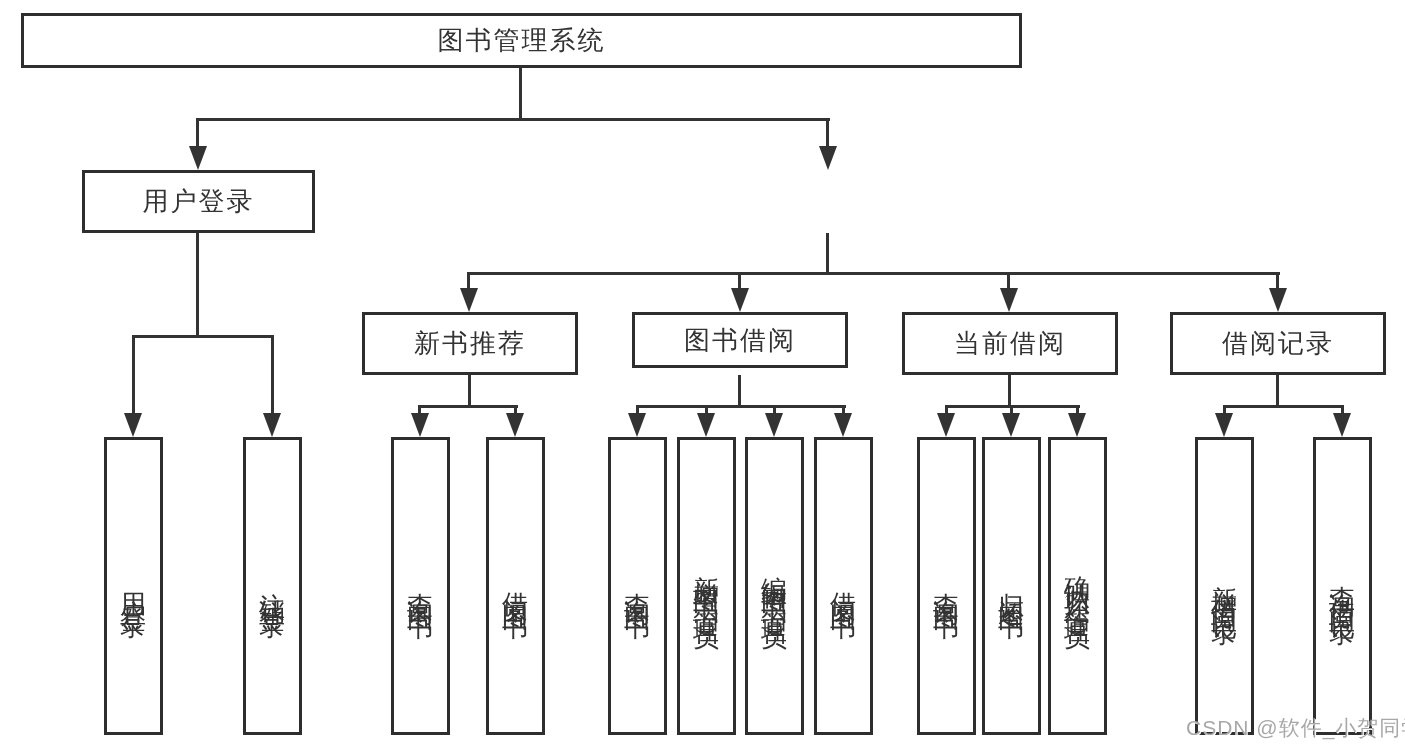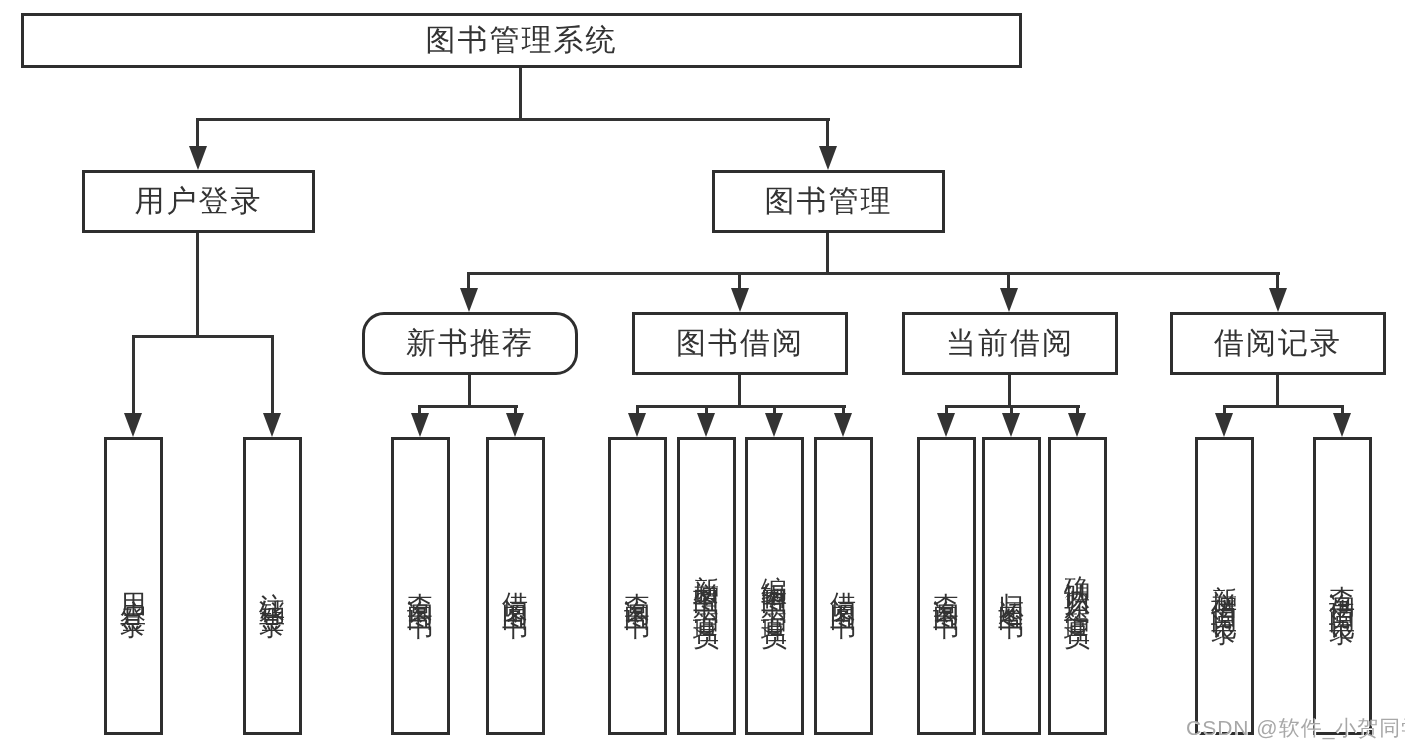--- a/index.html
+++ b/index.html
@@ -6,21 +6,21 @@
   html,body{margin:0;padding:0;background:#fff;}
   #canvas{
     position:relative;width:1405px;height:747px;background:#ffffff;
     font-family:"Liberation Sans","DejaVu Sans",sans-serif;overflow:hidden;
   }
   .box{
     position:absolute;box-sizing:border-box;background:#ffffff;
     border:3px solid #2e2e2e;display:flex;align-items:center;justify-content:center;
     color:#333333;
   }
-  .hbox{font-size:30px;letter-spacing:2px;}
+  .hbox{font-size:26px;letter-spacing:2px;}
   .vbox span{
     writing-mode:vertical-rl;text-orientation:mixed;
     font-size:26px;letter-spacing:7px;line-height:1;color:#333333;
   }
   .line{position:absolute;background:#333333;}
   .arrow{
     position:absolute;width:0;height:0;
     border-left:9px solid transparent;border-right:9px solid transparent;
     border-top:24px solid #333333;
   }
@@ -42,46 +42,43 @@
   <div class="line" style="left:519px;top:68px;width:3px;height:52px;"></div>
   <div class="line" style="left:196px;top:118px;width:634px;height:3px;"></div>
   <div class="line" style="left:196px;top:118px;width:3px;height:32px;"></div>
   <div class="arrow" style="left:189px;top:146px;"></div>
   <div class="line" style="left:826px;top:118px;width:3px;height:32px;"></div>
   <div class="arrow" style="left:819px;top:146px;"></div>
 
   <div class="box hbox" style="left:82px;top:170px;width:233px;height:63px;">
     <span>用户登录</span>
   </div>
-  <div class="box hbox" style="left:712px;top:170px;width:233px;height:63px;">
-    <span>图书管理</span>
-  </div>
 
   <div class="line" style="left:196px;top:233px;width:3px;height:102px;"></div>
   <div class="line" style="left:132px;top:335px;width:142px;height:3px;"></div>
   <div class="line" style="left:132px;top:335px;width:3px;height:80px;"></div>
   <div class="arrow" style="left:124px;top:413px;"></div>
   <div class="line" style="left:271px;top:335px;width:3px;height:80px;"></div>
   <div class="arrow" style="left:263px;top:413px;"></div>
 
   <div class="line" style="left:826px;top:233px;width:3px;height:39px;"></div>
   <div class="line" style="left:467px;top:272px;width:813px;height:3px;"></div>
   <div class="line" style="left:467px;top:272px;width:3px;height:18px;"></div>
   <div class="arrow" style="left:460px;top:288px;"></div>
   <div class="line" style="left:738px;top:272px;width:3px;height:18px;"></div>
   <div class="arrow" style="left:731px;top:288px;"></div>
   <div class="line" style="left:1007px;top:272px;width:3px;height:18px;"></div>
   <div class="arrow" style="left:1000px;top:288px;"></div>
   <div class="line" style="left:1276px;top:272px;width:3px;height:18px;"></div>
   <div class="arrow" style="left:1269px;top:288px;"></div>
 
-  <div class="box hbox" style="left:362px;top:312px;width:216px;height:63px;border-radius:22px;">
+  <div class="box hbox" style="left:362px;top:312px;width:216px;height:63px;">
     <span>新书推荐</span>
   </div>
-  <div class="box hbox" style="left:632px;top:312px;width:216px;height:63px;">
+  <div class="box hbox" style="left:632px;top:312px;width:216px;height:56px;">
     <span>图书借阅</span>
   </div>
   <div class="box hbox" style="left:1170px;top:312px;width:216px;height:63px;">
     <span>借阅记录</span>
   </div>
   <div class="box hbox" style="left:902px;top:312px;width:216px;height:63px;">
     <span>当前借阅</span>
   </div>
 
   <div class="line" style="left:468px;top:375px;width:3px;height:30px;"></div>

